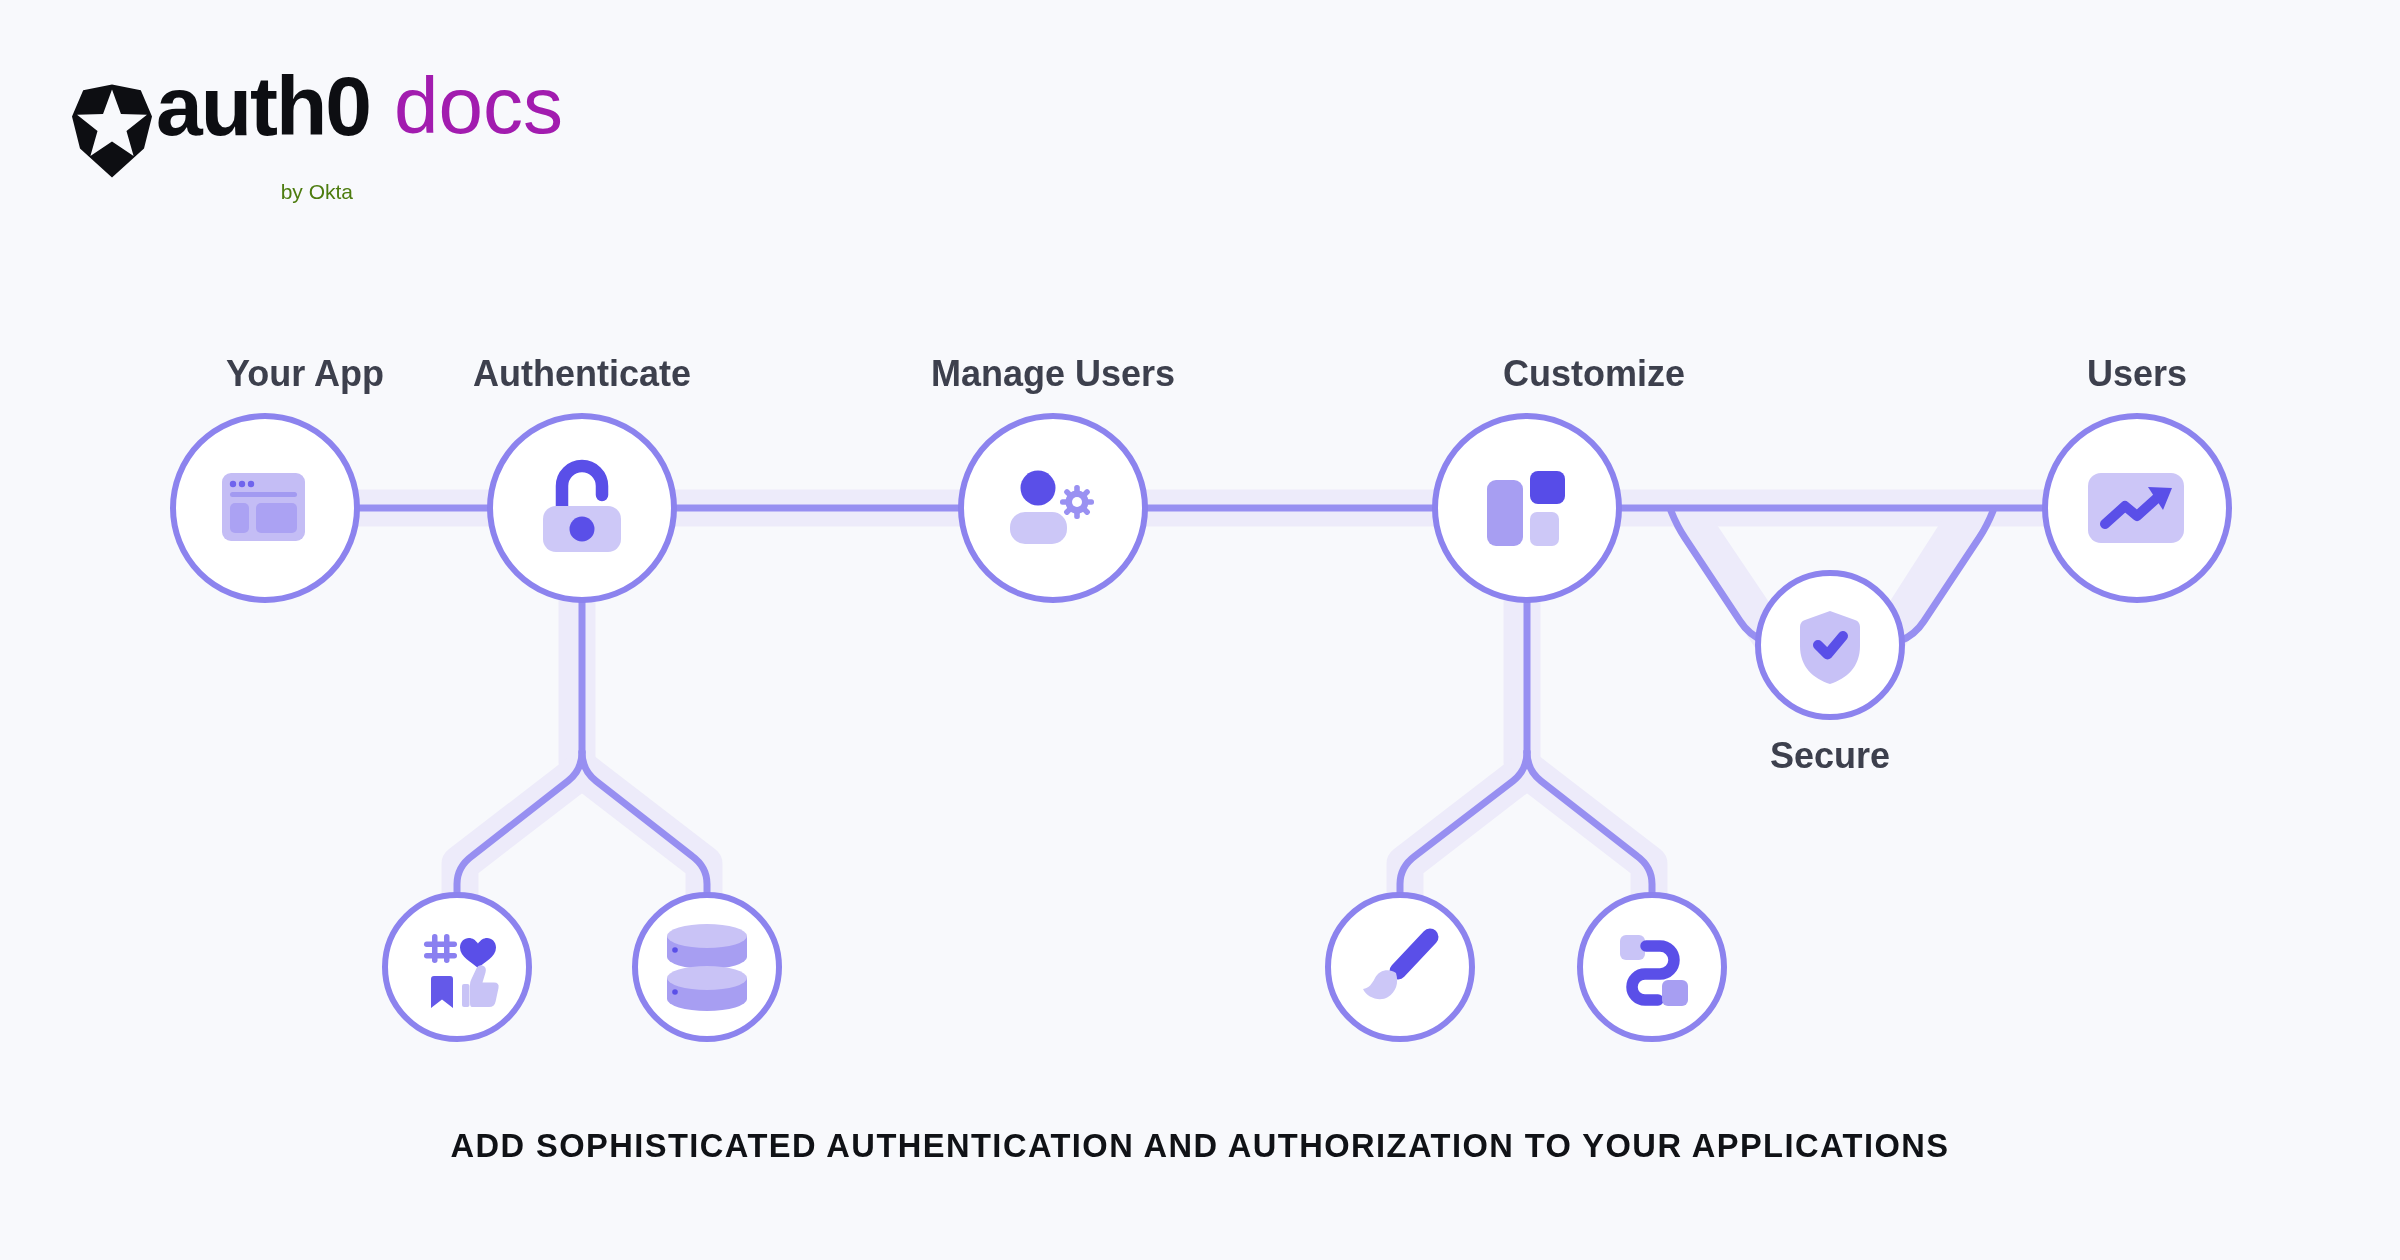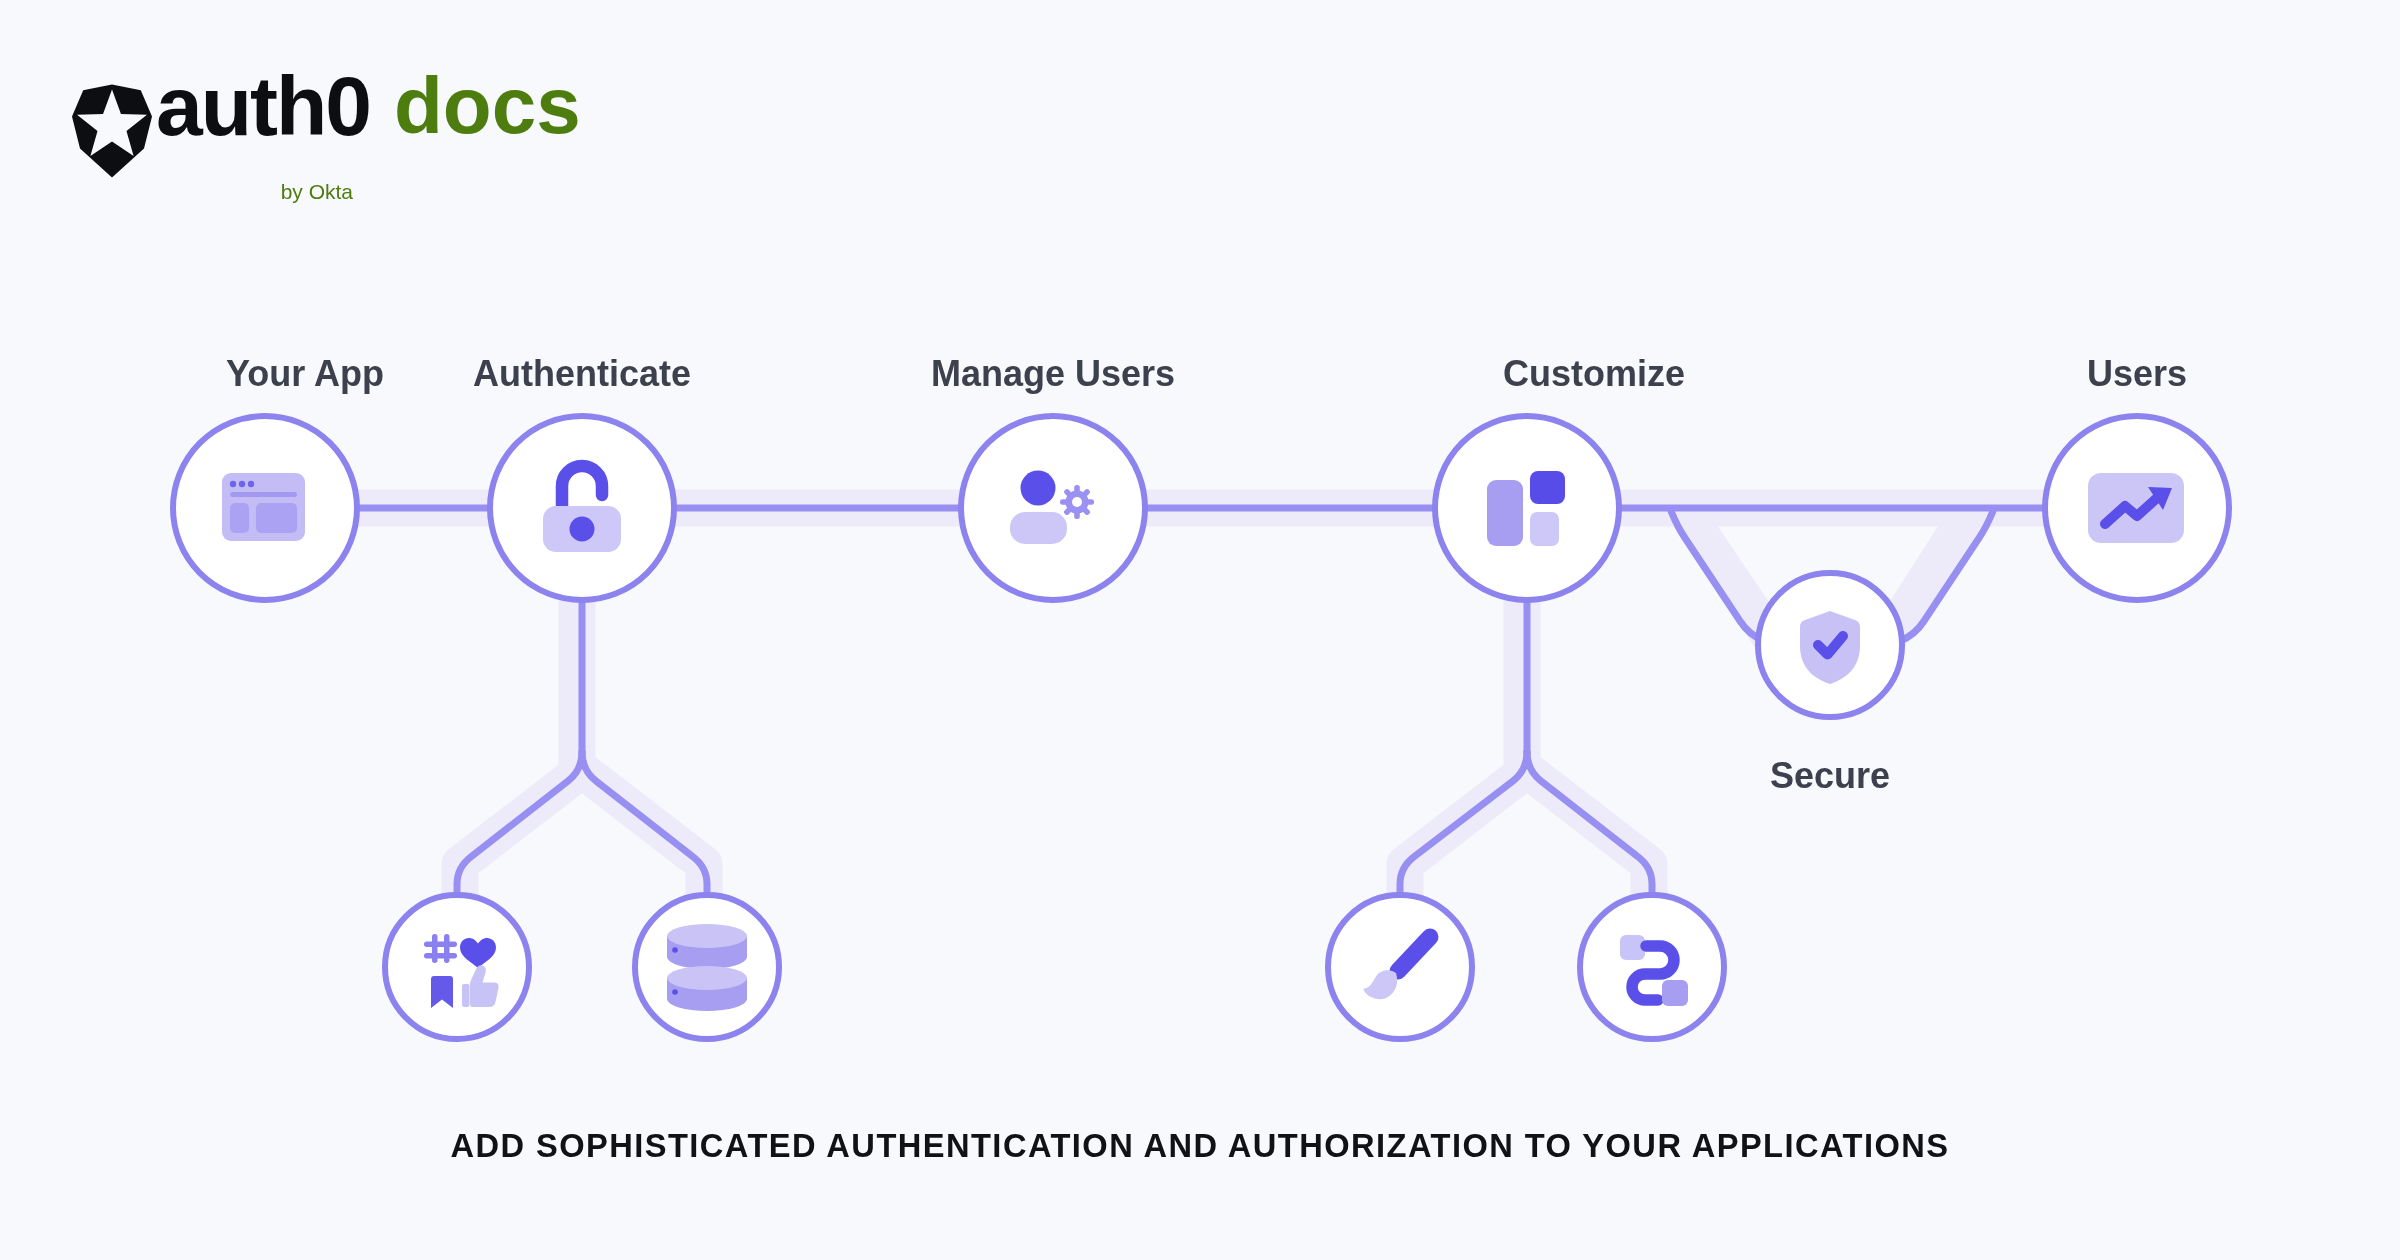--- a/index.html
+++ b/index.html
@@ -6,21 +6,21 @@
   body{
     width:2400px;height:1260px;
     background:#f8f9fc;
     font-family:"Liberation Sans", sans-serif;
     position:relative;overflow:hidden;
   }
   #canvas{position:absolute;inset:0;width:2400px;height:928px;}
   
   .logo-shield{position:absolute;left:72px;top:84px;}
   .logo-brand{position:absolute;left:156px;top:60px;font-size:84px;font-weight:700;letter-spacing:-2px;color:#0d0e12;line-height:1.1;}
-  .logo-product{position:absolute;left:394px;top:62px;font-size:80px;font-weight:700;letter-spacing:0px;color:#4d7c0f;line-height:1.1;}
+  .logo-product{position:absolute;left:394px;top:62px;font-size:80px;font-weight:400;letter-spacing:0px;color:#a21caf;line-height:1.1;}
   .logo-byline{position:absolute;left:353px;top:180px;transform:translateX(-100%);font-size:21px;font-weight:400;color:#4d7c0f;}
   
   .diagram{position:absolute;left:0;top:0;}
   
   .node-label{
     position:absolute;transform:translateX(-50%);
     font-size:36px;font-weight:700;color:#3d404d;white-space:nowrap;line-height:1;
   }
   
   .tagline{
@@ -169,17 +169,17 @@
       <path d="M40,25 H54 A14,14 0 0 1 54,53 H39 A13,13 0 0 0 39,79 H52" stroke="#5a4fe8" stroke-width="11.5" fill="none" stroke-linecap="round"></path>
       <rect x="56" y="59" width="26" height="26" rx="6" fill="#a79ef2"></rect>
     </g>
   </svg>
 
   <div class="node-label" style="left:265px;top:356px;margin-left:40px;">Your App</div>
   <div class="node-label" style="left:582px;top:356px;">Authenticate</div>
   <div class="node-label" style="left:1053px;top:356px;">Manage Users</div>
   <div class="node-label" style="left:1594px;top:356px;">Customize</div>
   <div class="node-label" style="left:2137px;top:356px;">Users</div>
-  <div class="node-label" style="left:1830px;top:738px;margin-top:20px;">Secure</div>
+  <div class="node-label" style="left:1830px;top:738px;">Secure</div>
 
   <div class="tagline">ADD SOPHISTICATED AUTHENTICATION AND AUTHORIZATION TO YOUR APPLICATIONS</div>
 
 </div>
 
 </body></html>

